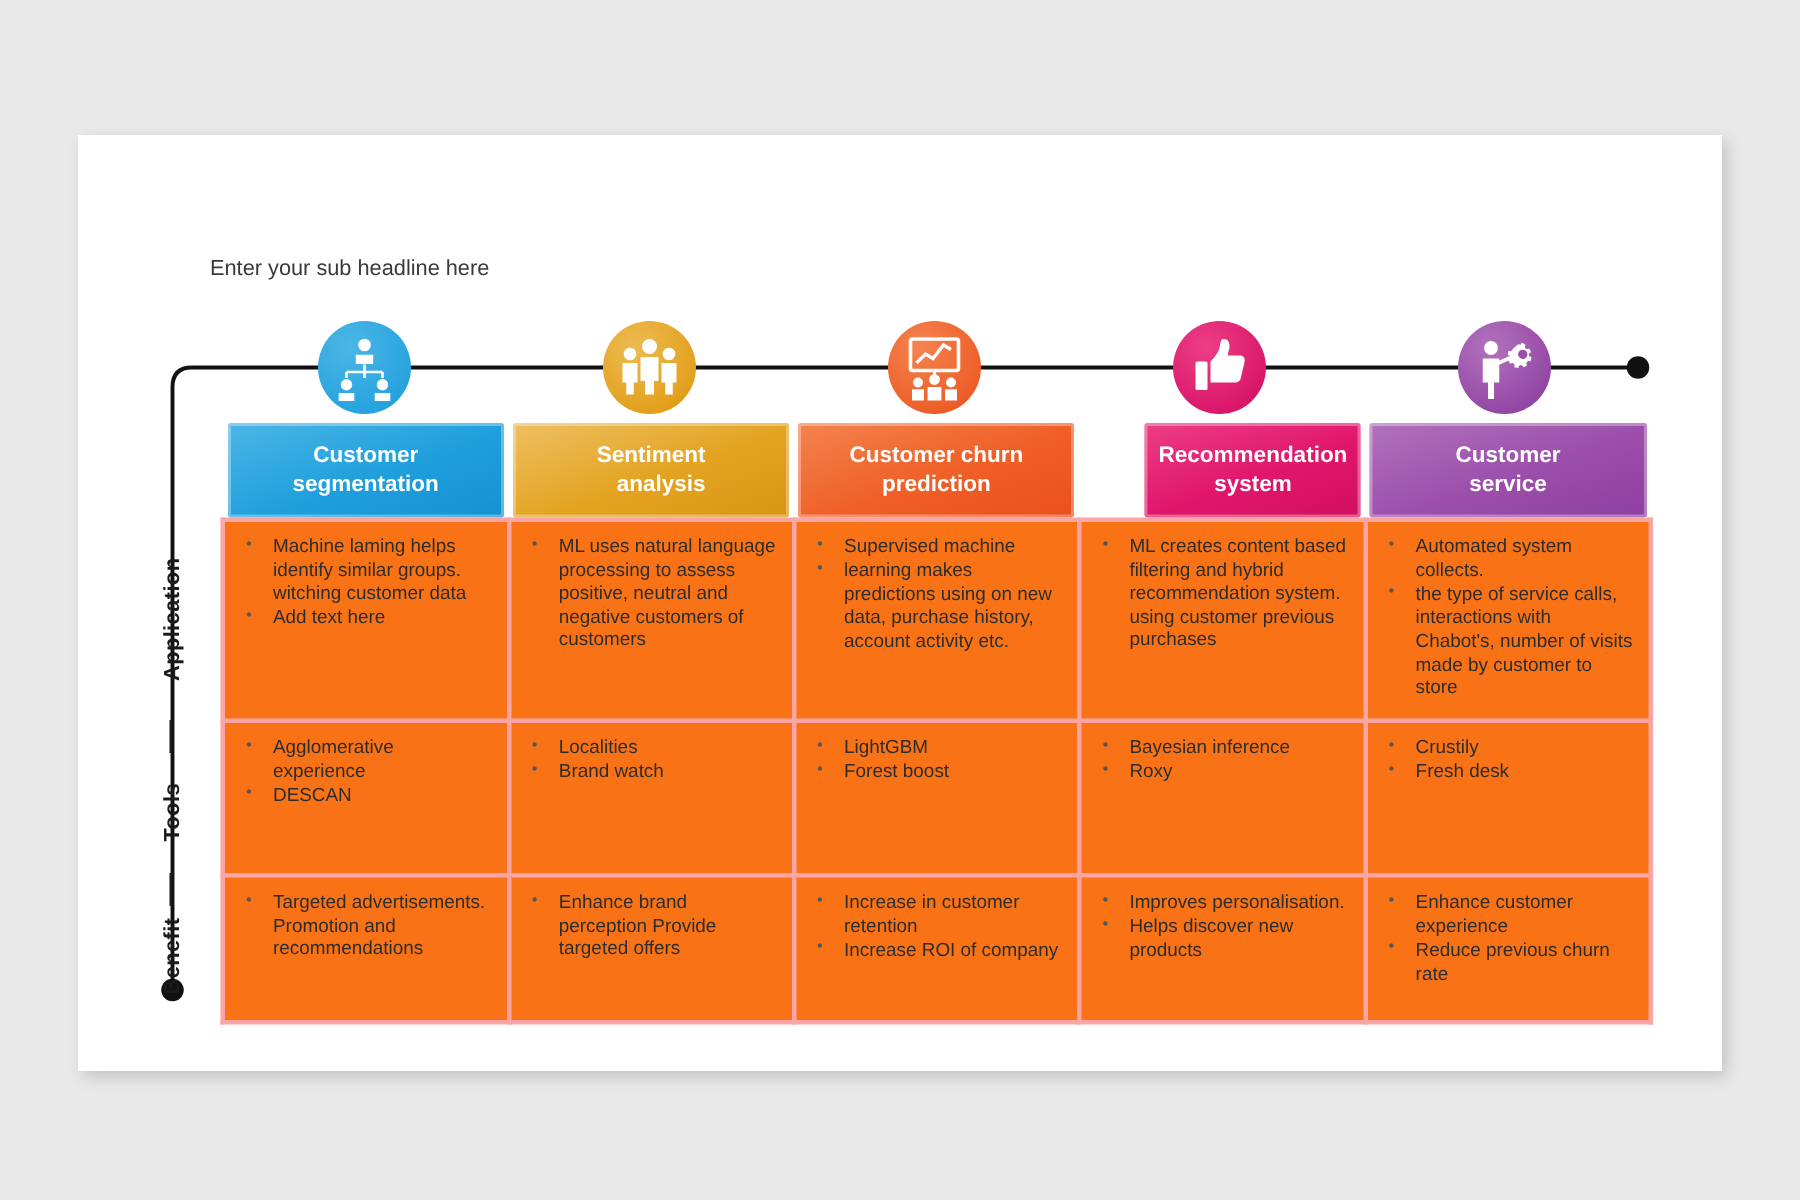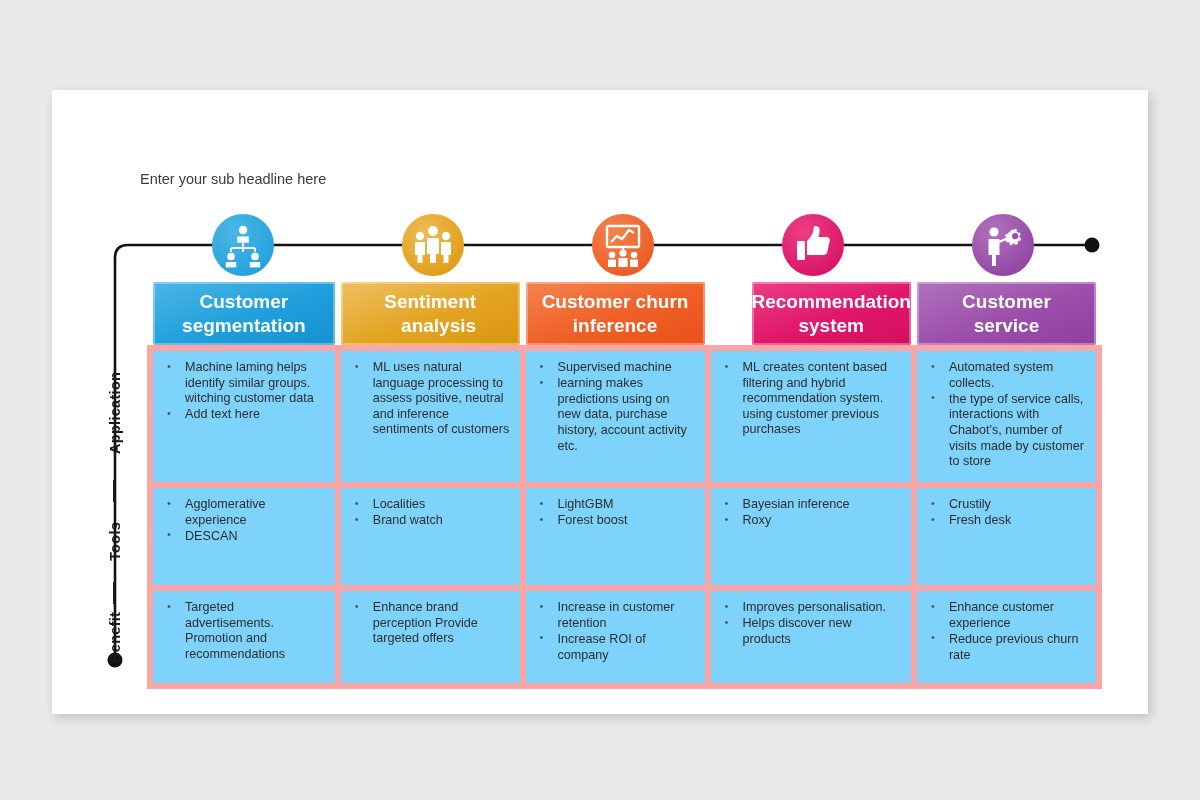--- a/index.html
+++ b/index.html
@@ -43,31 +43,31 @@
 
   
   #grid {
     position: absolute; left: 95px; top: 192px;
     width: 955px; border-collapse: collapse;
   }
   .hdr-row td { padding: 0; border: none; vertical-align: bottom; }
   .hdr {
     height: 63px; border-radius: 2px;
     display: flex; align-items: center; justify-content: center;
-    color: #fff; font-weight: bold; font-size: 19px; line-height: 1.25;
+    color: #fff; font-weight: bold; font-size: 15px; line-height: 1.25;
     text-align: center;
     box-shadow: inset 0 0 0 2px rgba(255,255,255,0.33);
   }
   .hdr-wrap { padding: 0 3px; }
 
   .body-row td {
-    border: 6px solid #fca5a5;
+    border: 3px solid #fca5a5;
     vertical-align: top;
     padding: 9px 10px 12px 8px;
-    background: #7dd3fc;
+    background: #f97316;
   }
   .r1 td { height: 107px; }
   .r2 td { height: 103px; }
   .r3 td { height: 98px; margin-top: 16px; }
 
   ul.cell { list-style: none; }
   ul.cell li {
     position: relative;
     padding-left: 24px;
     font-size: 12.6px; line-height: 1.24;
@@ -216,21 +216,21 @@
               <div class="hdr" style="background:linear-gradient(160deg,#eec063,#e3a320 55%,#d99512);text-align:right;">
           <div><span>Sentiment</span><br>
                <span>analysis</span></div>
         </div>
             </div>
       </td>
       <td style="width:191px;">
         <div class="hdr-wrap">
               <div class="hdr" style="background:linear-gradient(160deg,#f4834f,#ef5f26 55%,#e9511a);justify-content:center;">
           <div><span>Customer churn</span><br>
-               <span>inference</span></div>
+               <span>prediction</span></div>
         </div>
             </div>
       </td>
       <td style="width:191px;">
         <div class="hdr-wrap">
               <div class="hdr" style="background:linear-gradient(160deg,#ec3e86,#e0166b 55%,#d20f60);margin-left:41px;">
           <div><span>Recommendation</span><br>
                <span>system</span></div>
         </div>
             </div>
@@ -247,21 +247,21 @@
 
     <tr class="body-row r1">
       <td>
             <ul class="cell">
               <li>Machine laming helps identify similar groups. witching customer data</li>
               <li>Add text here</li>
             </ul>
           </td>
       <td>
             <ul class="cell">
-              <li>ML uses natural language processing to assess positive, neutral and inference sentiments of customers</li>
+              <li>ML uses natural language processing to assess positive, neutral and negative customers of customers</li>
             </ul>
           </td>
       <td>
             <ul class="cell">
               <li>Supervised machine</li>
               <li>learning makes predictions using on new data, purchase history, account activity etc.</li>
             </ul>
           </td>
       <td>
             <ul class="cell">

